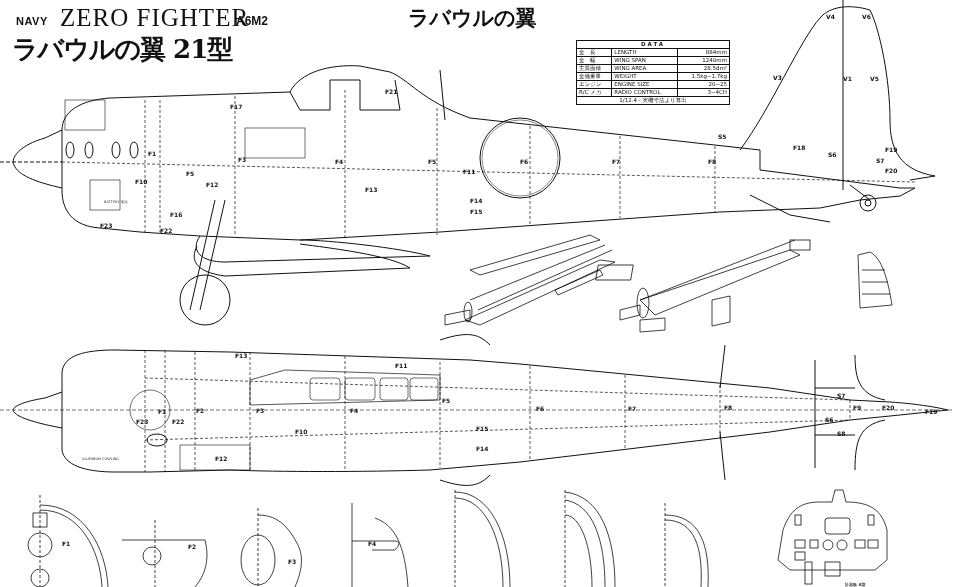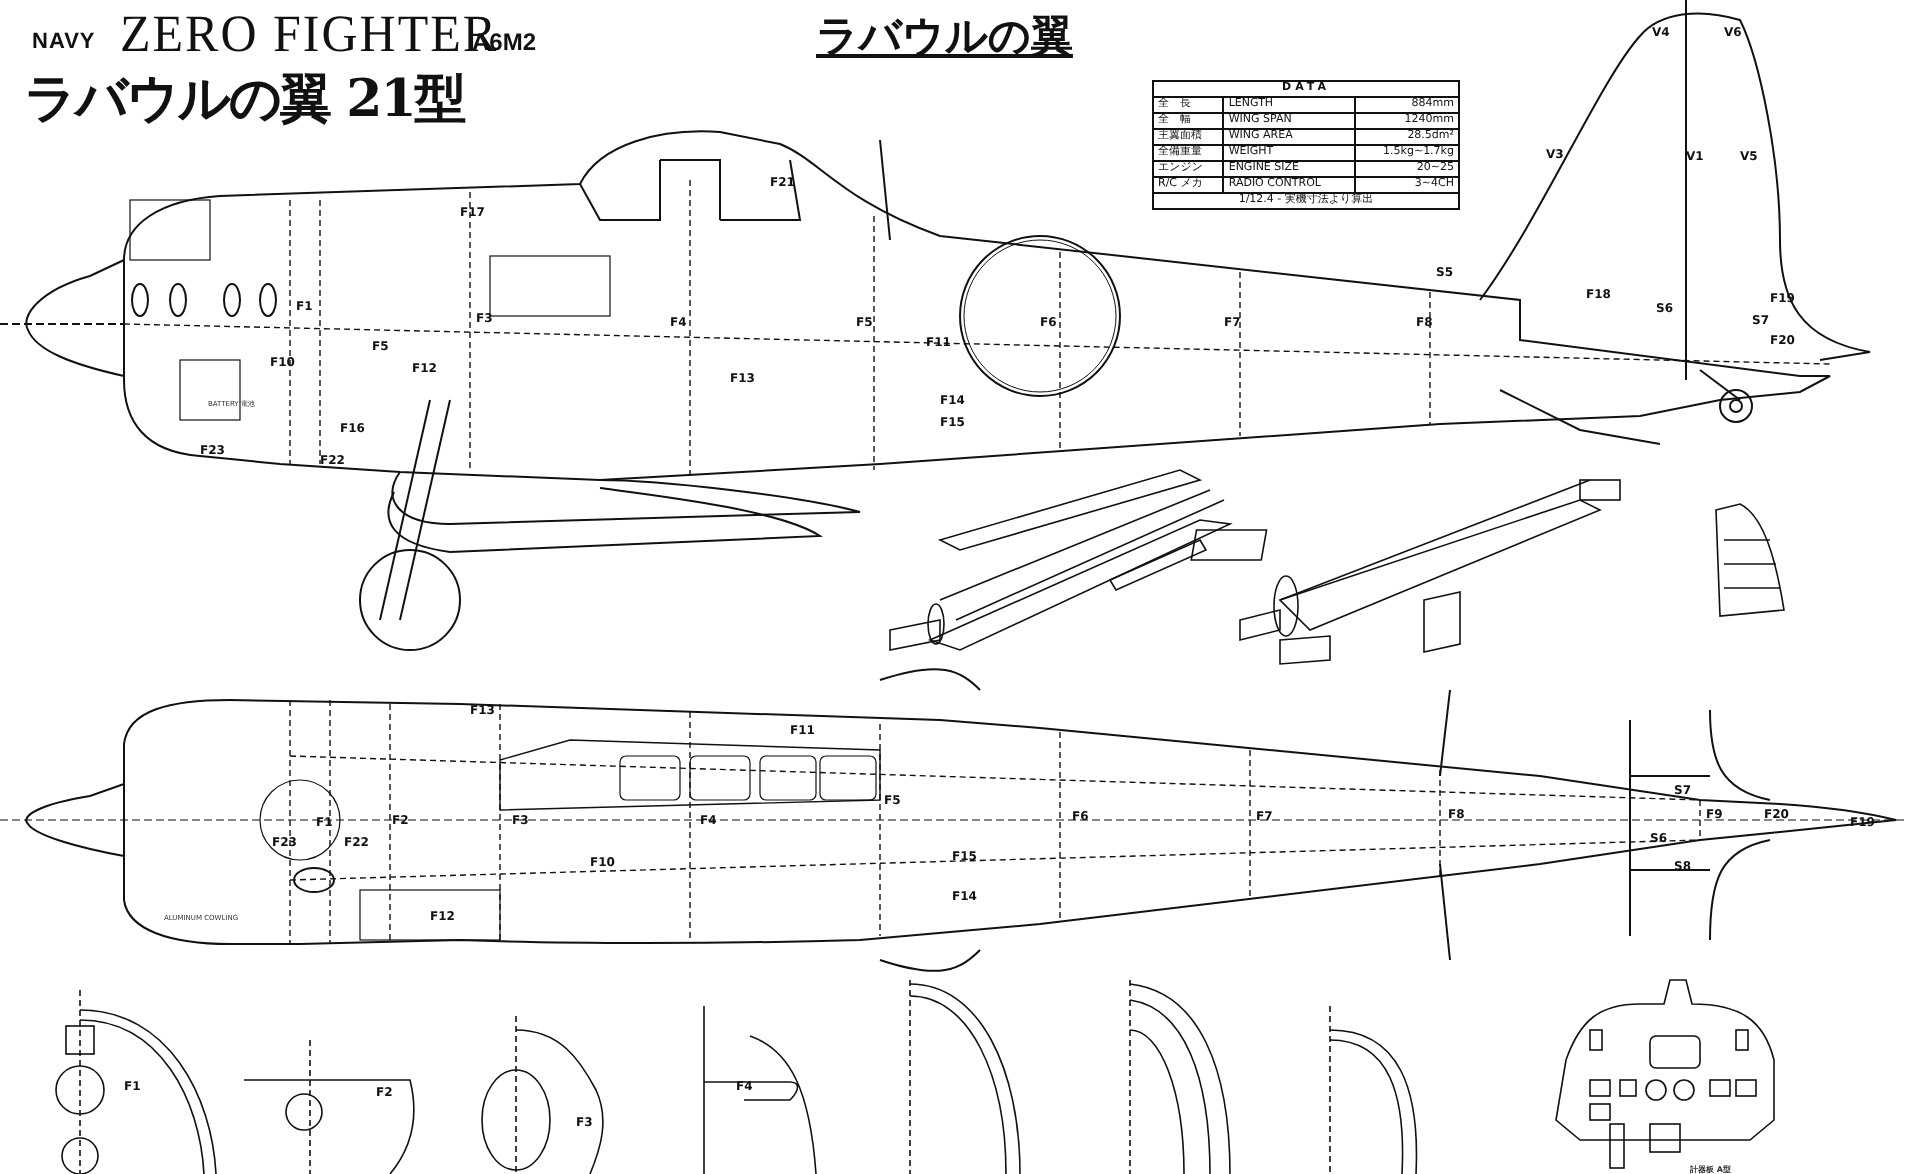--- a/index.html
+++ b/index.html
@@ -4,21 +4,21 @@
 <style>
   html, body { margin:0; padding:0; background:#ffffff; }
   body { width:953px; height:587px; overflow:hidden; position:relative;
          font-family:"Liberation Sans", sans-serif; color:#111; }
   .abs { position:absolute; }
   svg { position:absolute; left:0; top:0; }
   .title-navy { left:16px; top:15px; font-size:11px; font-weight:bold; letter-spacing:0.5px; }
   .title-main { left:60px; top:4px; font-family:"Liberation Serif", serif; font-size:25px; letter-spacing:1px; transform:scaleY(1.05); }
   .title-model { left:236px; top:14px; font-size:12px; font-weight:bold; }
   .title-jp { left:12px; top:32px; font-family:"DejaVu Serif", serif; font-size:26px; font-weight:bold; letter-spacing:-1px; }
-  .subtitle-jp { left:408px; top:4px; font-family:"DejaVu Sans", sans-serif; font-size:21px; font-weight:bold;text-decoration:underline; }
+  .subtitle-jp { left:408px; top:4px; font-family:"DejaVu Sans", sans-serif; font-size:21px; font-weight:bold; }
   table.data { position:absolute; left:576px; top:40px; width:154px; border-collapse:collapse;
                font-size:5.5px; font-family:"DejaVu Sans", sans-serif; }
   table.data td, table.data th { border:1px solid #111; padding:0 2px; height:7px; line-height:7px; white-space:nowrap; }
   table.data th { text-align:center; font-weight:bold; letter-spacing:2px; }
   table.data td.val { text-align:right; }
   .lbl { position:absolute; font-size:6px; font-weight:bold; font-family:"DejaVu Sans", sans-serif; }
   .note { position:absolute; font-size:3.5px; color:#333; font-family:"DejaVu Sans", sans-serif; white-space:nowrap; }
 </style>
 </head>
 <body>

